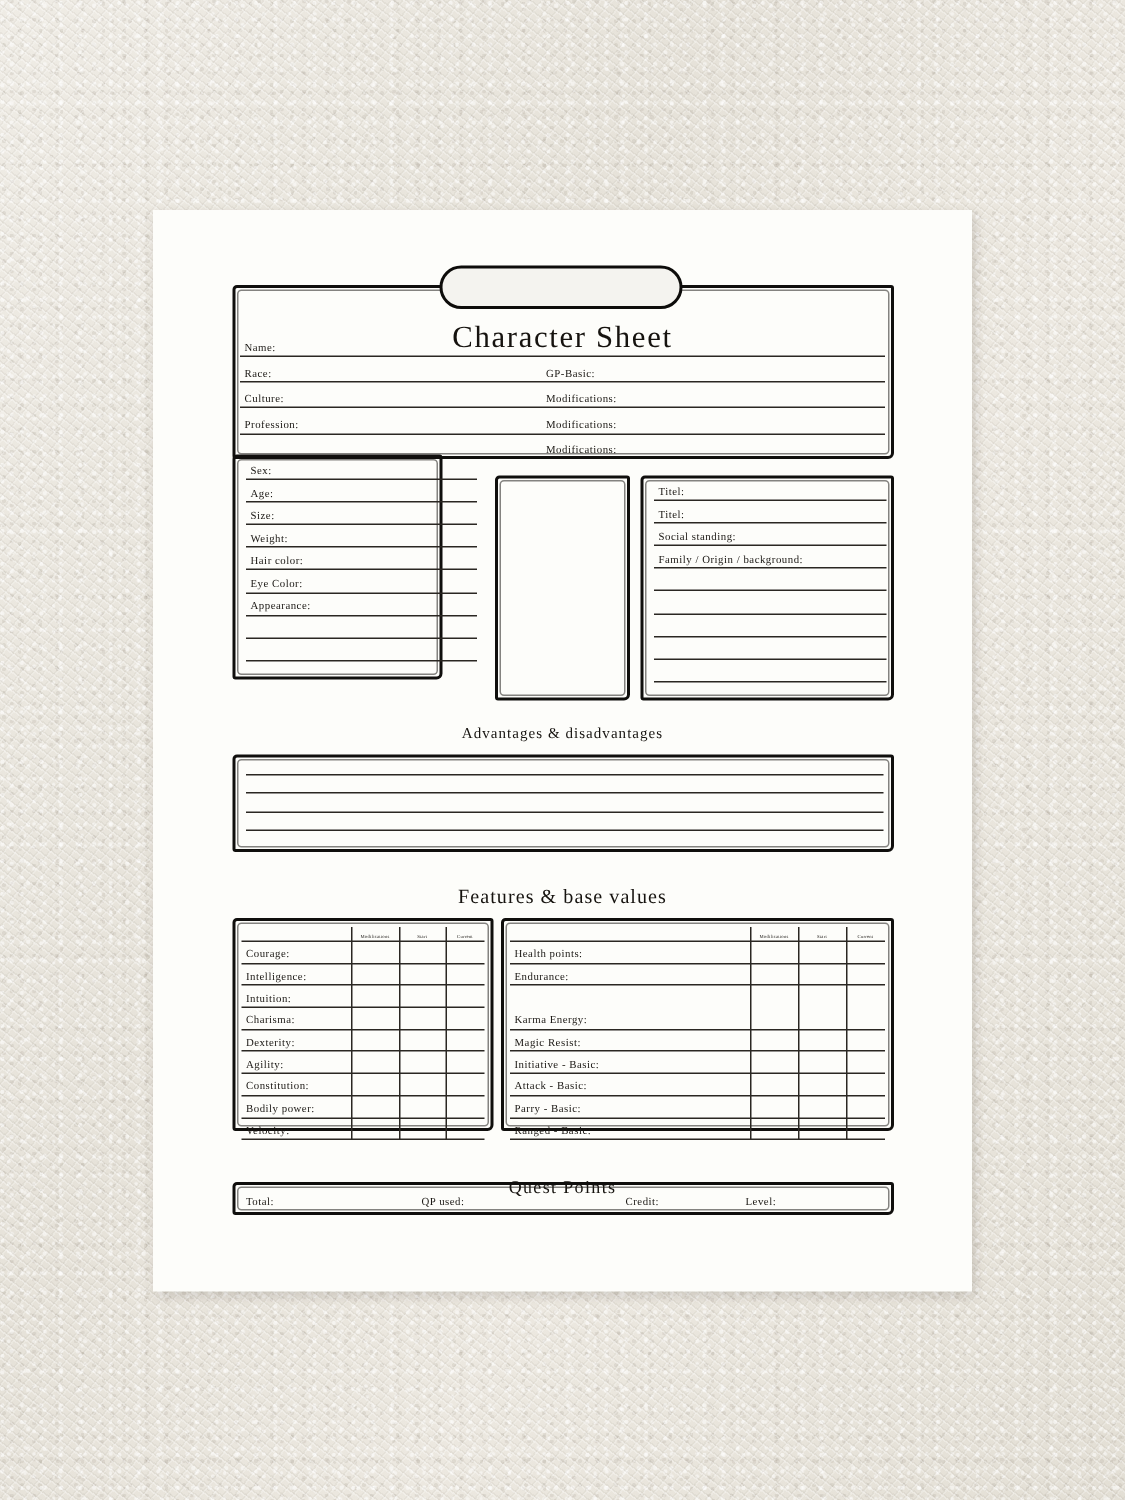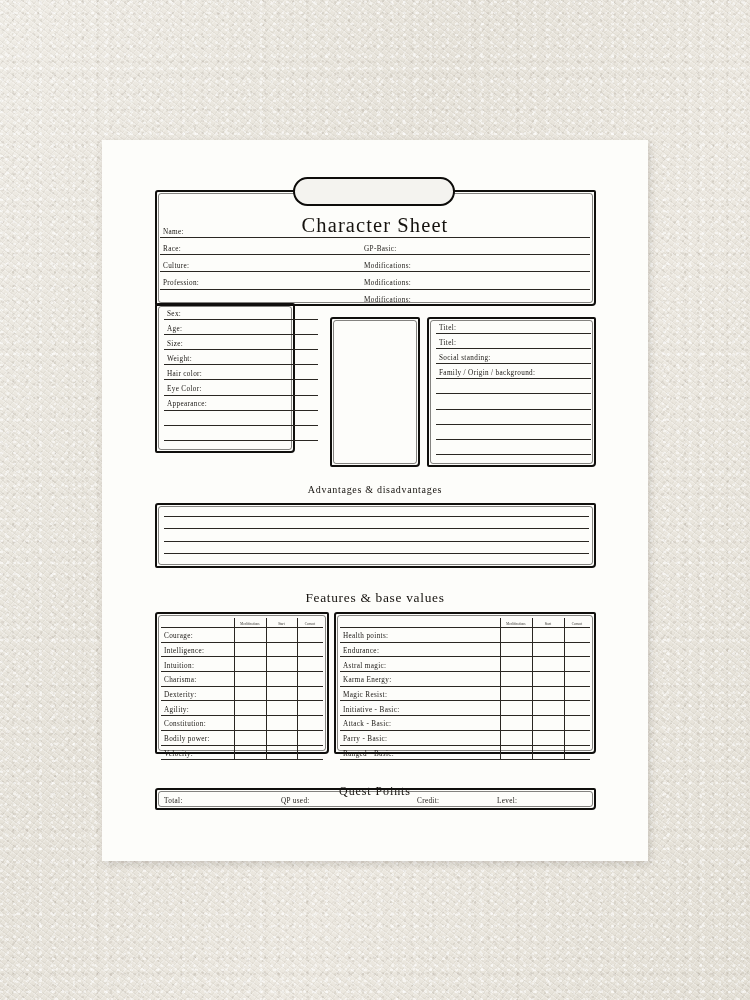--- a/index.html
+++ b/index.html
@@ -332,23 +332,20 @@
           <span style="left: 160px; width: 32px;">Modifications</span>
           <span style="left: 192px; width: 32px;">Start</span>
           <span style="left: 224px; width: 26px;">Current</span>
         </div>
         <div class="trow" style="top: 10px;">
           <b>Health points:</b>
         </div>
         <div class="trow" style="top: 24.7px;">
           <b>Endurance:</b>
         </div>
-        <div class="trow" style="top: 39.4px;">
-          <b>Astral magic:</b>
-        </div>
         <div class="trow" style="top: 68.8px;">
           <b>Magic Resist:</b>
         </div>
         <div class="trow" style="top: 54.1px;">
           <b>Karma Energy:</b>
         </div>
         <div class="trow" style="top: 83.5px;">
           <b>Initiative - Basic:</b>
         </div>
         <div class="trow" style="top: 98.2px;">

